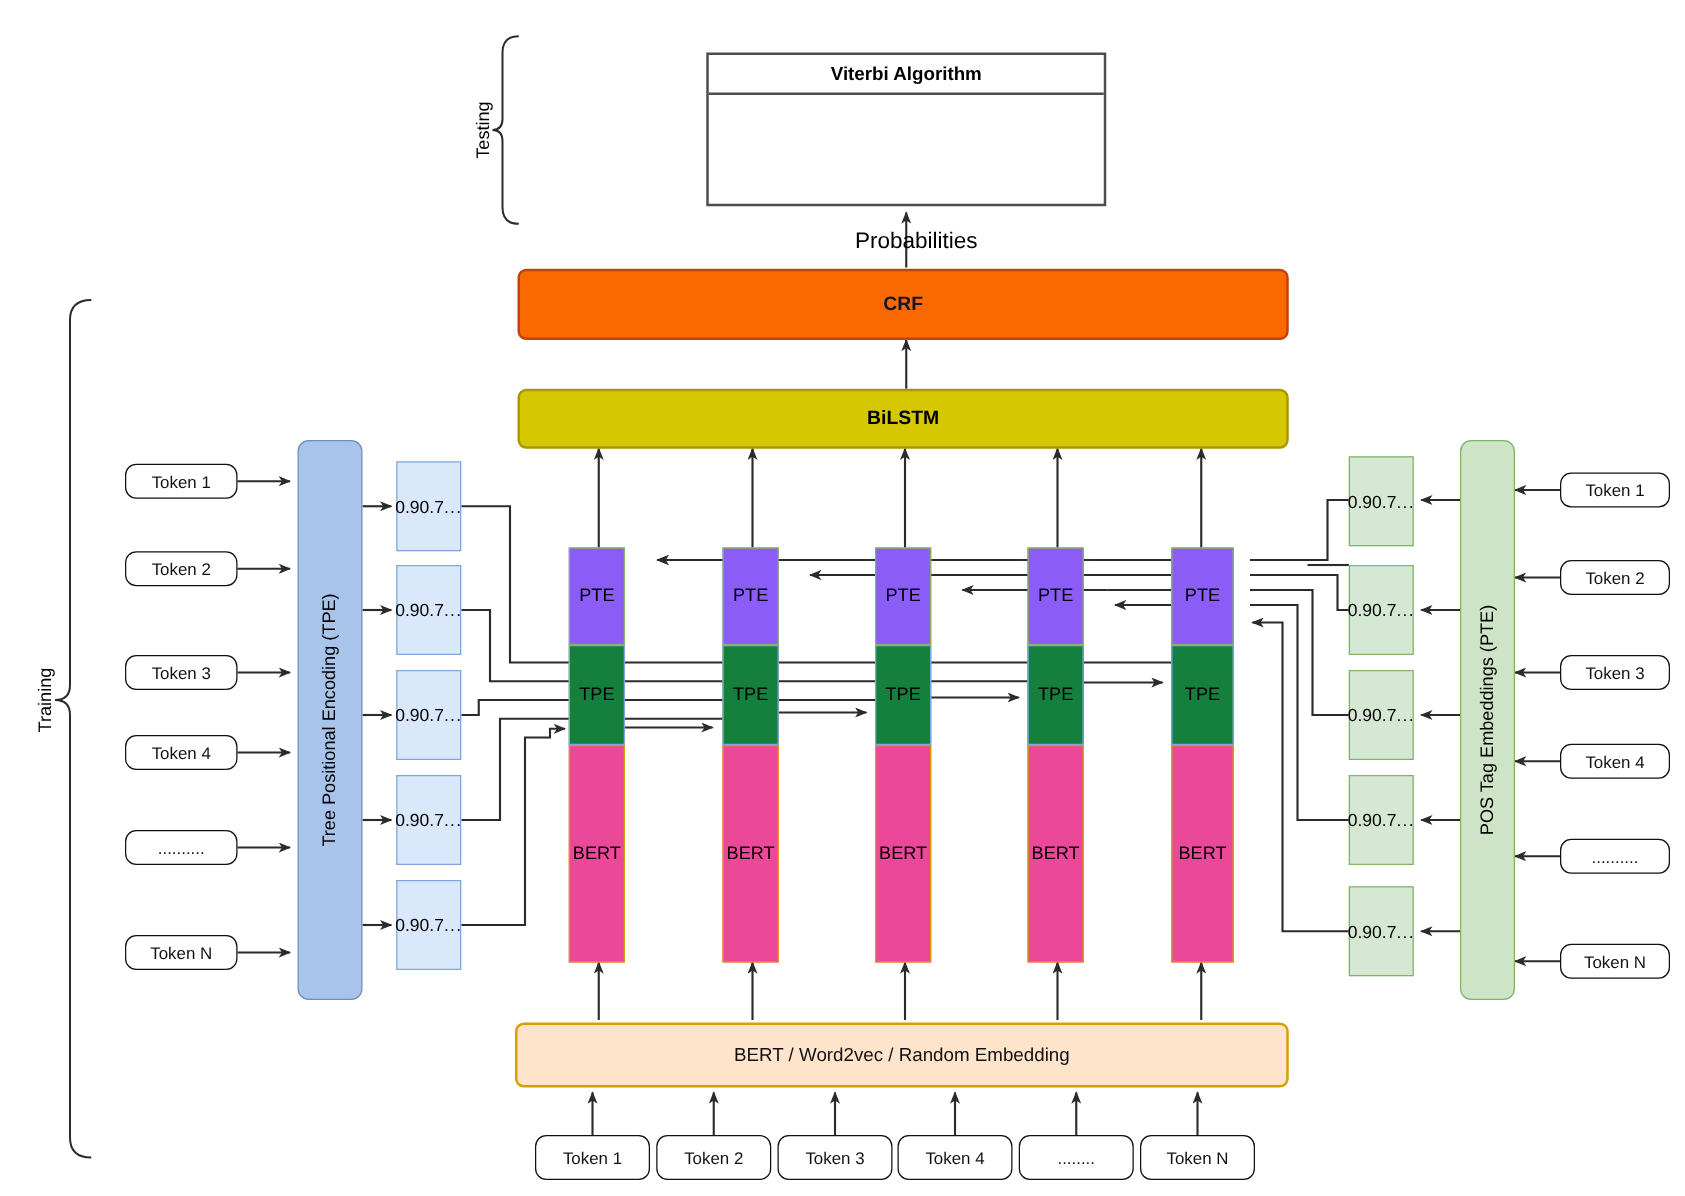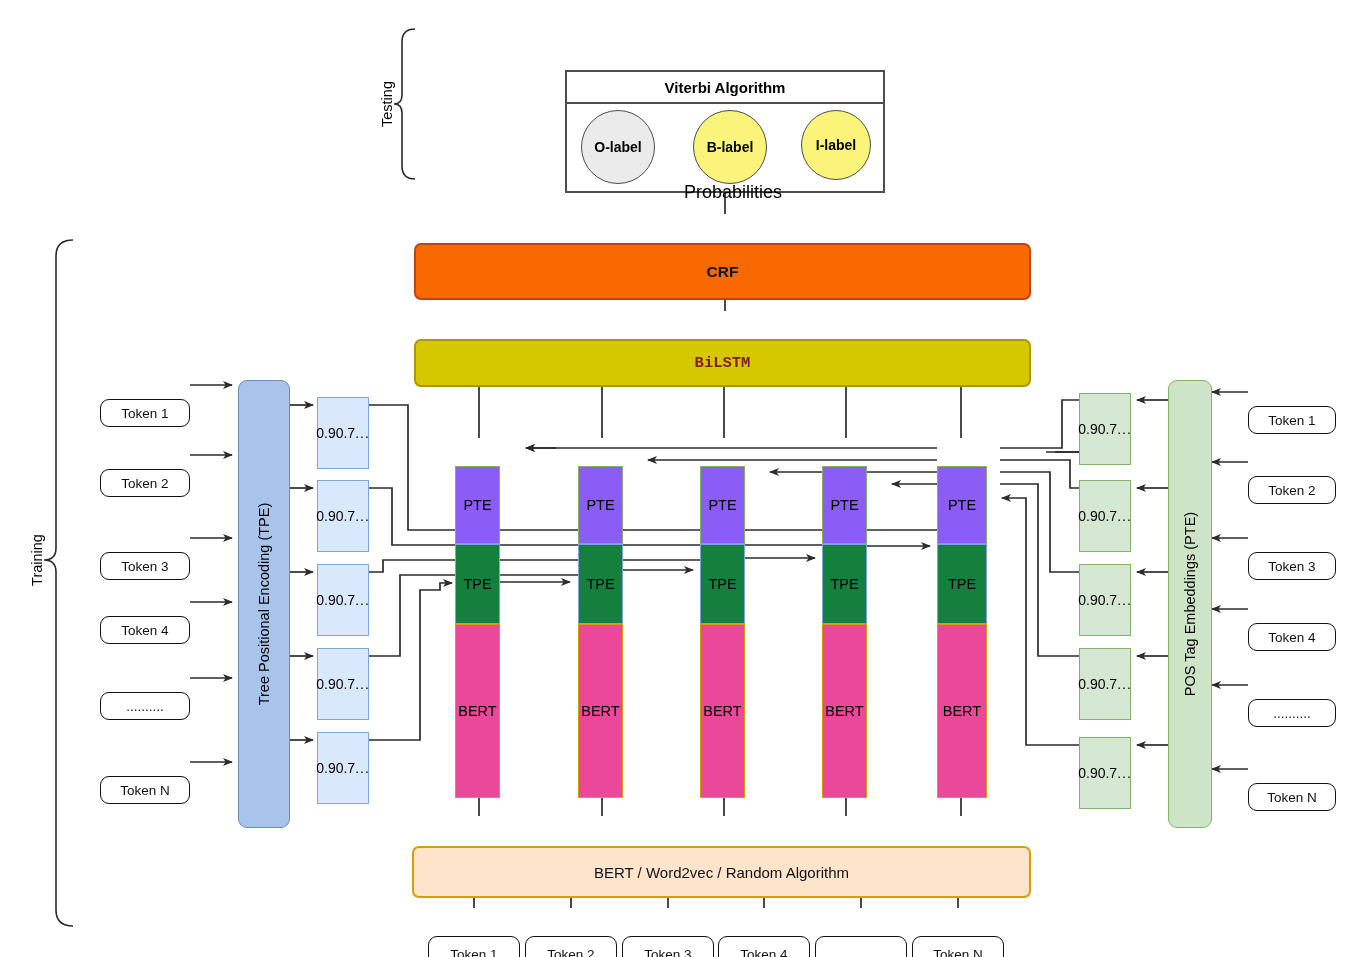--- a/index.html
+++ b/index.html
@@ -1,40 +1,40 @@
 <!DOCTYPE html>
 <html><head>
 <meta charset="utf-8">
 <style>
   html,body{margin:0;padding:0;background:#ffffff;}
   body{width:1348px;height:957px;font-family:"Liberation Sans",sans-serif;color:#000;}
   #stage{position:relative;width:1348px;height:957px;overflow:hidden;background:#fff;}
   svg#wires{position:absolute;left:0;top:0;width:1348px;height:957px;pointer-events:none;}
 
-  .box{position:absolute;box-sizing:border-box;display:flex;align-items:center;justify-content:center;text-align:left;margin-top:28px;}
+  .box{position:absolute;box-sizing:border-box;display:flex;align-items:center;justify-content:center;text-align:left;}
 
   .token{border:1.6px solid #111;border-radius:9px;background:#fff;font-size:13.5px;color:#111;}
   .vec{border:1.4px solid;font-size:14px;line-height:1.32;flex-direction:row;justify-content:center;}
   .vec .v-dots{letter-spacing:1px;}
   .vec-blue{background:#DAE8FC;border-color:#7EA6DC;}
   .vec-green{background:#D5E8D4;border-color:#82B366;}
 
   .sidebar{border:1.6px solid;border-radius:9px;}
   .sidebar .vlabel{transform:rotate(-90deg);white-space:nowrap;font-size:14.5px;}
   .side-blue{background:#A9C4EB;border-color:#6C8EBF;}
   .side-green{background:#CDE4C6;border-color:#82B366;}
 
   .colcell{border:1.5px solid;font-size:14.5px;box-sizing:border-box;}
   .cell-pte{background:#8b5cf6;border-color:#82B366;}
   .cell-tpe{background:#15803d;border-color:#7EA6DC;}
   .cell-bert{background:#ec4899;border-color:#D79B00;}
 
   .bar{border:2px solid;border-radius:7px;font-weight:bold;font-size:15.5px;}
   .bar-crf{background:#FA6800;border-color:#C1440E;color:#0f172a;}
-  .bar-bilstm{background:#D6C800;border-color:#B09500;color:#7f1d1d;font-family:Liberation Mono, monospace;}
+  .bar-bilstm{background:#D6C800;border-color:#B09500;color:#000000;}
   .bar-embed{background:#FDE4CB;border-color:#D6A000;color:#111;font-weight:normal;font-size:15px;}
 
   .viterbi{border:2px solid #4D4D4D;background:#fff;flex-direction:column;align-items:stretch;justify-content:flex-start;}
   .viterbi-title{height:30px;display:flex;align-items:center;justify-content:center;font-weight:bold;font-size:15px;border-bottom:2px solid #4D4D4D;}
   .viterbi-body{flex:1;position:relative;}
   .lbl-circle{position:absolute;border-radius:50%;border:1.6px solid #4D4D4D;display:flex;align-items:center;justify-content:center;font-weight:bold;font-size:14px;}
   .c-grey{background:#EBEBEB;}
   .c-yellow{background:#FAF47A;}
 
   .plain-label{position:absolute;font-size:18px;white-space:nowrap;}
@@ -150,31 +150,20 @@
 
       <path d="M556,448 L526,448" marker-end="url(#ah)"></path>
     </g>
   </svg>
 
   <div class="rot-label" style="left:357px;top:96px;width:60px;text-align:center;">Testing</div>
   <div class="rot-label" style="left:2px;top:552px;width:70px;text-align:center;">Training</div>
 
   <div class="box viterbi" style="left:565px;top:42px;width:320px;height:123px;">
     <div class="viterbi-title">Viterbi Algorithm</div>
-    <div class="viterbi-body">
-      <div class="lbl-circle c-grey" style="left:14px;top:6px;width:72px;height:72px;">
-        <span>O-label</span>
-      </div>
-      <div class="lbl-circle c-yellow" style="left:126px;top:6px;width:72px;height:72px;">
-        <span>B-label</span>
-      </div>
-      <div class="lbl-circle c-yellow" style="left:234px;top:6px;width:68px;height:68px;">
-        <span>I-label</span>
-      </div>
-    </div>
   </div>
 
   <div class="plain-label" style="left:684px;top:182px;">Probabilities</div>
 
   <div class="box bar bar-crf" style="left:414px;top:215px;width:617px;height:57px;">CRF</div>
   <div class="box bar bar-bilstm" style="left:414px;top:311px;width:617px;height:48px;">BiLSTM</div>
 
   <div class="box token" style="left:100px;top:371px;width:90px;height:28px;">Token 1</div>
   <div class="box token" style="left:100px;top:441px;width:90px;height:28px;">Token 2</div>
   <div class="box token" style="left:100px;top:524px;width:90px;height:28px;">Token 3</div>
@@ -262,21 +251,21 @@
     <span class="vlabel">POS Tag Embeddings (PTE)</span>
   </div>
 
   <div class="box token" style="left:1248px;top:378px;width:88px;height:28px;">Token 1</div>
   <div class="box token" style="left:1248px;top:448px;width:88px;height:28px;">Token 2</div>
   <div class="box token" style="left:1248px;top:524px;width:88px;height:28px;">Token 3</div>
   <div class="box token" style="left:1248px;top:595px;width:88px;height:28px;">Token 4</div>
   <div class="box token" style="left:1248px;top:671px;width:88px;height:28px;">..........</div>
   <div class="box token" style="left:1248px;top:755px;width:88px;height:28px;">Token N</div>
 
-  <div class="box bar bar-embed" style="left:412px;top:818px;width:619px;height:52px;">BERT / Word2vec / Random Algorithm</div>
+  <div class="box bar bar-embed" style="left:412px;top:818px;width:619px;height:52px;">BERT / Word2vec / Random Embedding</div>
 
   <div class="box token" style="left:428px;top:908px;width:92px;height:36px;">Token 1</div>
   <div class="box token" style="left:525px;top:908px;width:92px;height:36px;">Token 2</div>
   <div class="box token" style="left:622px;top:908px;width:92px;height:36px;">Token 3</div>
   <div class="box token" style="left:718px;top:908px;width:92px;height:36px;">Token 4</div>
   <div class="box token" style="left:815px;top:908px;width:92px;height:36px;">........</div>
   <div class="box token" style="left:912px;top:908px;width:92px;height:36px;">Token N</div>
 
 </div>
 

